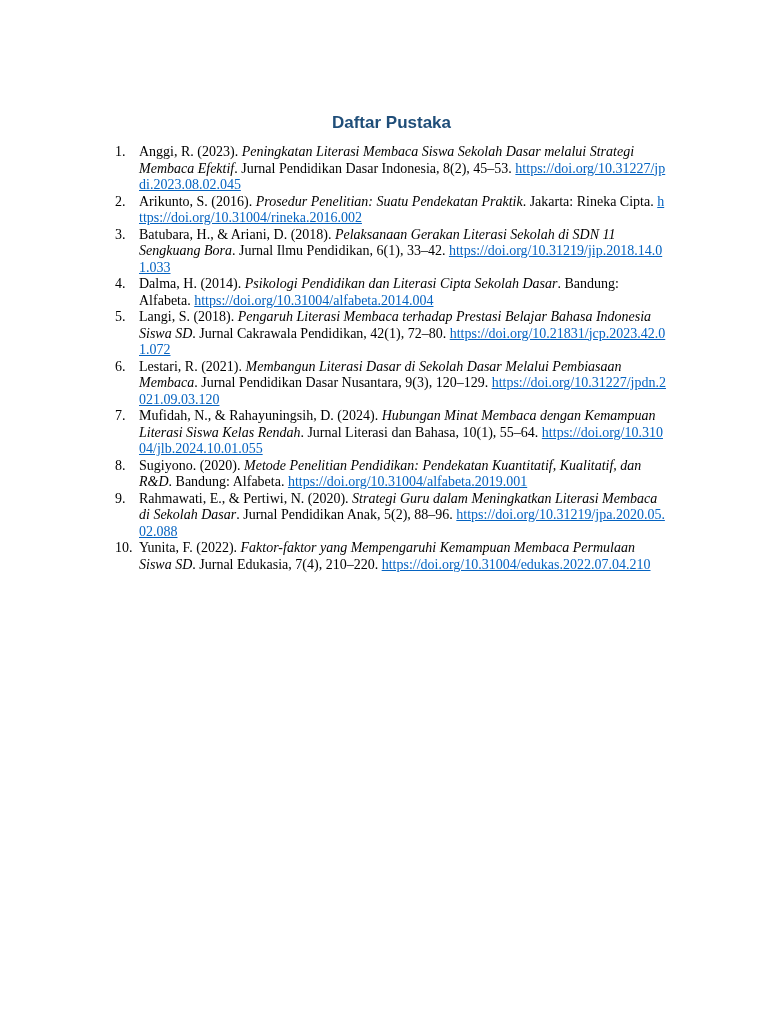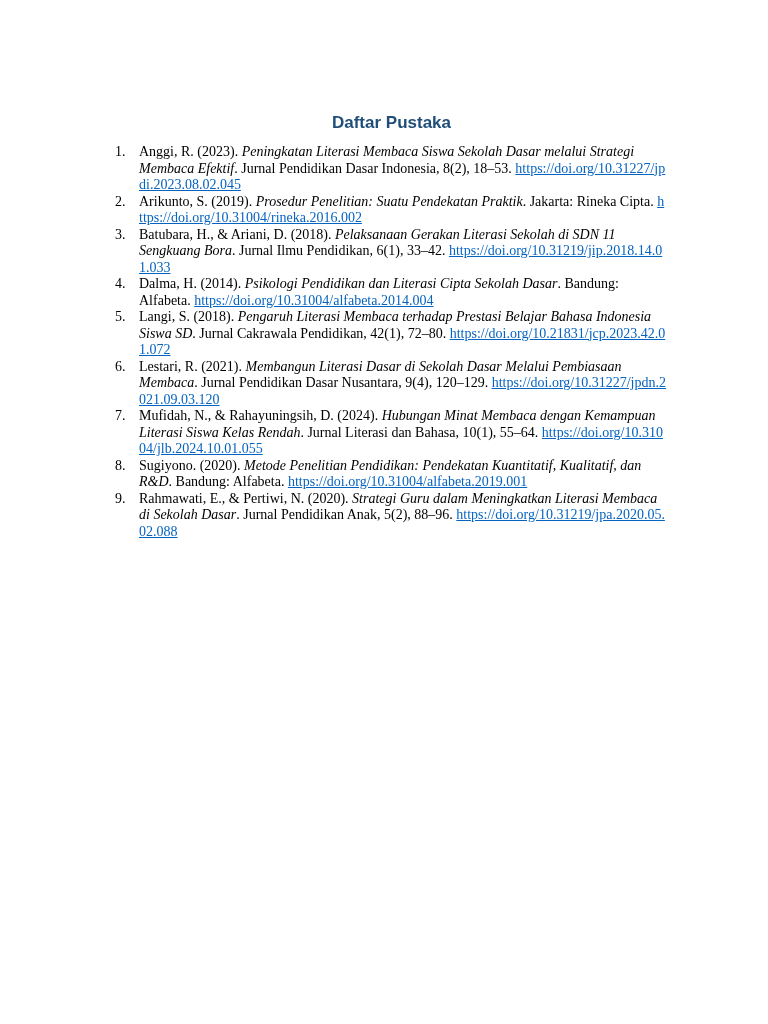--- a/index.html
+++ b/index.html
@@ -59,49 +59,53 @@
 </style>
 </head>
 <body>
 
 <div class="page">
   <div class="content">
     <div class="heading">Daftar Pustaka</div>
     <div class="ref-list">
         <div class="ref-row">
           <span class="ref-num">1.</span>
-          <span class="ref-body"><span class="ref-normal">Anggi, R. (2023). </span><span class="ref-italic">Peningkatan Literasi Membaca Siswa Sekolah Dasar melalui Strategi Membaca Efektif</span><span class="ref-normal">. Jurnal Pendidikan Dasar Indonesia, 8(2), 18–53. </span><a class="ref-link" href="#">https://doi.org/10.31227/jpdi.2023.08.02.045</a></span>
+          <span class="ref-body"><span class="ref-normal">Anggi, R. (2023). </span><span class="ref-italic">Peningkatan Literasi Membaca Siswa Sekolah Dasar melalui Strategi Membaca Efektif</span><span class="ref-normal">. Jurnal Pendidikan Dasar Indonesia, 8(2), 45–53. </span><a class="ref-link" href="#">https://doi.org/10.31227/jpdi.2023.08.02.045</a></span>
         </div>
         <div class="ref-row">
           <span class="ref-num">2.</span>
-          <span class="ref-body"><span class="ref-normal">Arikunto, S. (2019). </span><span class="ref-italic">Prosedur Penelitian: Suatu Pendekatan Praktik</span><span class="ref-normal">. Jakarta: Rineka Cipta. </span><a class="ref-link" href="#">https://doi.org/10.31004/rineka.2016.002</a></span>
+          <span class="ref-body"><span class="ref-normal">Arikunto, S. (2016). </span><span class="ref-italic">Prosedur Penelitian: Suatu Pendekatan Praktik</span><span class="ref-normal">. Jakarta: Rineka Cipta. </span><a class="ref-link" href="#">https://doi.org/10.31004/rineka.2016.002</a></span>
         </div>
         <div class="ref-row">
           <span class="ref-num">3.</span>
           <span class="ref-body"><span class="ref-normal">Batubara, H., &amp; Ariani, D. (2018). </span><span class="ref-italic">Pelaksanaan Gerakan Literasi Sekolah di SDN 11 Sengkuang Bora</span><span class="ref-normal">. Jurnal Ilmu Pendidikan, 6(1), 33–42. </span><a class="ref-link" href="#">https://doi.org/10.31219/jip.2018.14.01.033</a></span>
         </div>
         <div class="ref-row">
           <span class="ref-num">4.</span>
           <span class="ref-body"><span class="ref-normal">Dalma, H. (2014). </span><span class="ref-italic">Psikologi Pendidikan dan Literasi Cipta Sekolah Dasar</span><span class="ref-normal">. Bandung: Alfabeta. </span><a class="ref-link" href="#">https://doi.org/10.31004/alfabeta.2014.004</a></span>
         </div>
         <div class="ref-row">
           <span class="ref-num">5.</span>
           <span class="ref-body"><span class="ref-normal">Langi, S. (2018). </span><span class="ref-italic">Pengaruh Literasi Membaca terhadap Prestasi Belajar Bahasa Indonesia Siswa SD</span><span class="ref-normal">. Jurnal Cakrawala Pendidikan, 42(1), 72–80. </span><a class="ref-link" href="#">https://doi.org/10.21831/jcp.2023.42.01.072</a></span>
         </div>
         <div class="ref-row">
           <span class="ref-num">6.</span>
-          <span class="ref-body"><span class="ref-normal">Lestari, R. (2021). </span><span class="ref-italic">Membangun Literasi Dasar di Sekolah Dasar Melalui Pembiasaan Membaca</span><span class="ref-normal">. Jurnal Pendidikan Dasar Nusantara, 9(4), 120–129. </span><a class="ref-link" href="#">https://doi.org/10.31227/jpdn.2021.09.03.120</a></span>
+          <span class="ref-body"><span class="ref-normal">Lestari, R. (2021). </span><span class="ref-italic">Membangun Literasi Dasar di Sekolah Dasar Melalui Pembiasaan Membaca</span><span class="ref-normal">. Jurnal Pendidikan Dasar Nusantara, 9(3), 120–129. </span><a class="ref-link" href="#">https://doi.org/10.31227/jpdn.2021.09.03.120</a></span>
         </div>
         <div class="ref-row">
           <span class="ref-num">7.</span>
           <span class="ref-body"><span class="ref-normal">Mufidah, N., &amp; Rahayuningsih, D. (2024). </span><span class="ref-italic">Hubungan Minat Membaca dengan Kemampuan Literasi Siswa Kelas Rendah</span><span class="ref-normal">. Jurnal Literasi dan Bahasa, 10(1), 55–64. </span><a class="ref-link" href="#">https://doi.org/10.31004/jlb.2024.10.01.055</a></span>
         </div>
         <div class="ref-row">
           <span class="ref-num">8.</span>
           <span class="ref-body"><span class="ref-normal">Sugiyono. (2020). </span><span class="ref-italic">Metode Penelitian Pendidikan: Pendekatan Kuantitatif, Kualitatif, dan R&amp;D</span><span class="ref-normal">. Bandung: Alfabeta. </span><a class="ref-link" href="#">https://doi.org/10.31004/alfabeta.2019.001</a></span>
         </div>
         <div class="ref-row">
           <span class="ref-num">9.</span>
           <span class="ref-body"><span class="ref-normal">Rahmawati, E., &amp; Pertiwi, N. (2020). </span><span class="ref-italic">Strategi Guru dalam Meningkatkan Literasi Membaca di Sekolah Dasar</span><span class="ref-normal">. Jurnal Pendidikan Anak, 5(2), 88–96. </span><a class="ref-link" href="#">https://doi.org/10.31219/jpa.2020.05.02.088</a></span>
         </div>
+        <div class="ref-row">
+          <span class="ref-num">10.</span>
+          <span class="ref-body"><span class="ref-normal">Yunita, F. (2022). </span><span class="ref-italic">Faktor-faktor yang Mempengaruhi Kemampuan Membaca Permulaan Siswa SD</span><span class="ref-normal">. Jurnal Edukasia, 7(4), 210–220. </span><a class="ref-link" href="#">https://doi.org/10.31004/edukas.2022.07.04.210</a></span>
+        </div>
       </div>
   </div>
 </div>
 
 </body></html>

